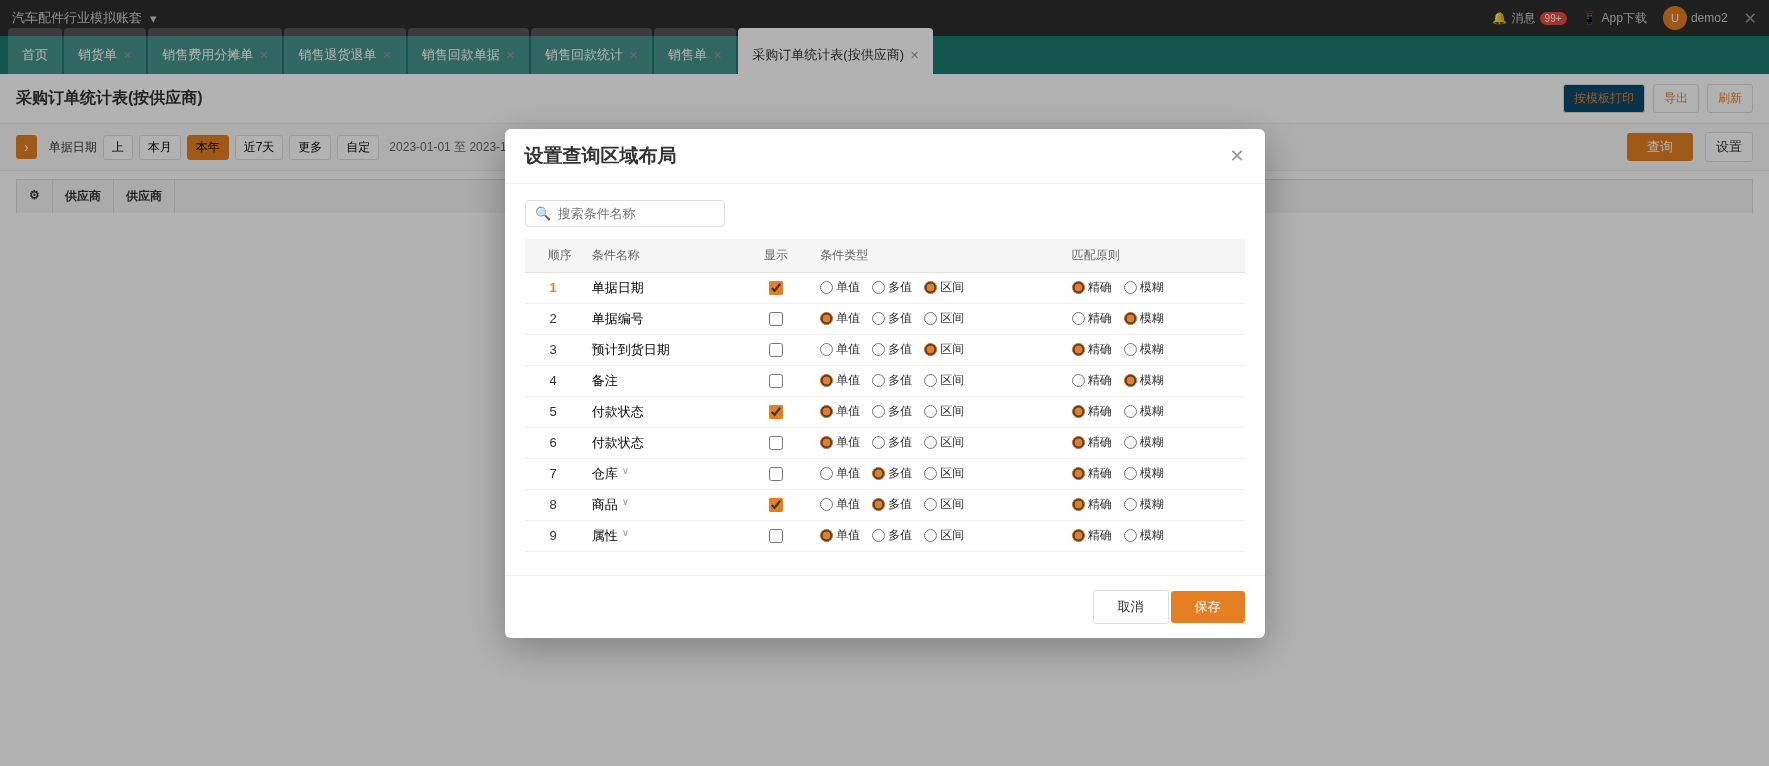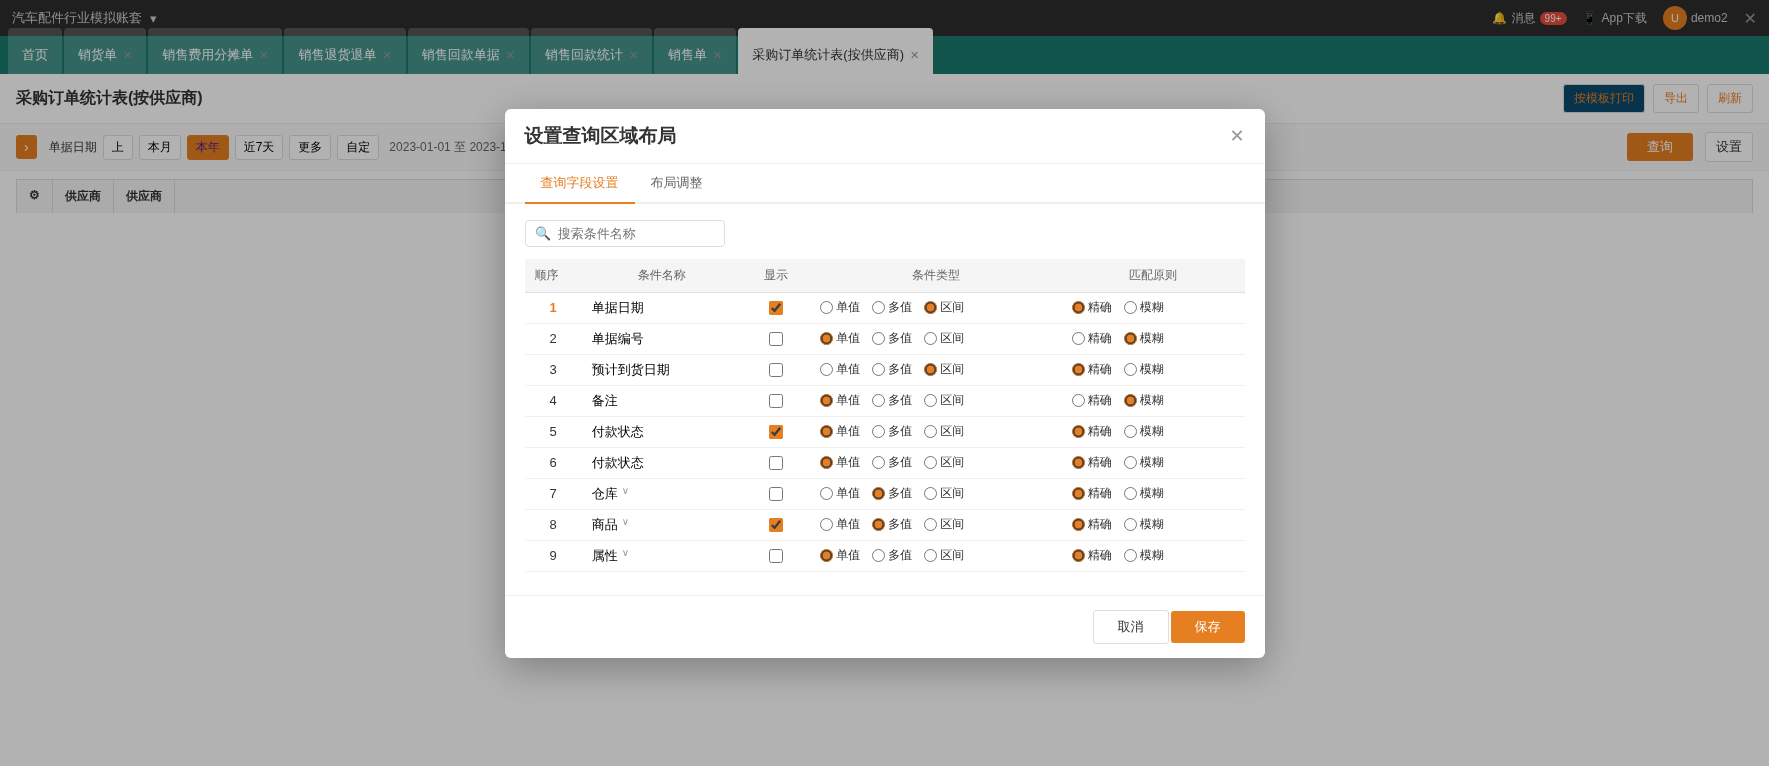--- a/index.html
+++ b/index.html
@@ -69,21 +69,21 @@
       display: flex;
       align-items: center;
       padding: 8px 16px;
       gap: 12px;
       background: #fafafa;
       border-bottom: 1px solid #eee;
     }
     .filter-arrow { background: #e67e22; color: white; border: none; padding: 4px 8px; cursor: pointer; border-radius: 3px; font-size: 14px; }
     .date-filter { display: flex; align-items: center; gap: 6px; font-size: 12px; color: #333; }
     .date-btn { padding: 3px 8px; border-radius: 3px; border: 1px solid #ddd; cursor: pointer; font-size: 12px; background: white; }
-    .date-btn.active { background: #e67e22; color: #4c1d95; border-color: #e67e22; }
+    .date-btn.active { background: #e67e22; color: #000000; border-color: #e67e22; }
     .btn-query { background: #e67e22; color: white; border: none; padding: 5px 20px; border-radius: 3px; font-size: 13px; cursor: pointer; }
     .btn-settings { background: white; color: #333; border: 1px solid #ddd; padding: 5px 10px; border-radius: 3px; font-size: 13px; cursor: pointer; }
 
     
     .table-area { padding: 8px 16px; }
     .table-header-row {
       display: flex;
       background: #f5f5f5;
       border: 1px solid #ddd;
       border-bottom: none;
@@ -148,21 +148,21 @@
     }
     .search-bar input {
       border: none; outline: none; font-size: 13px; color: #666; width: 160px;
     }
 
     
     .conditions-table { width: 100%; border-collapse: collapse; }
     .conditions-table th {
       background: #f5f5f5;
       padding: 8px 10px;
-      text-align: center;
+      text-align: left;
       font-size: 12px;
       color: #666;
       font-weight: normal;
       border-bottom: 1px solid #e0e0e0;
     }
     .conditions-table td {
       padding: 6px 10px;
       border-bottom: 1px solid #f0f0f0;
       font-size: 13px;
       vertical-align: middle;
@@ -291,41 +291,33 @@
 </div>
 
 <div class="overlay">
   <div class="modal">
 
     <div class="modal-header">
       <span class="modal-title">设置查询区域布局</span>
       <button class="modal-close">✕</button>
     </div>
 
-    <div class="modal-tabs">
-      <div class="modal-tab active">
-        <span>查询字段设置</span>
-      </div>
-      <div class="modal-tab">
-        <span>布局调整</span>
-      </div>
-    </div>
 
     <div class="modal-body">
 
       <div class="search-bar">
         <span style="color:#999;margin-right:6px;">🔍</span>
         <input type="text" placeholder="搜索条件名称" style="border: none; outline: none; font-size: 13px; color: rgb(102, 102, 102); width: 140px;">
       </div>
 
       <div class="scroll-area">
         <table class="conditions-table">
           <thead>
             <tr>
-              <th style="width:50px;text-align:left;">顺序</th>
+              <th style="width:50px;text-align:right;">顺序</th>
               <th style="width:140px;">条件名称</th>
               <th style="width:60px;text-align:center;">显示</th>
               <th style="width:220px;">条件类型</th>
               <th style="width:160px;">匹配原则</th>
             </tr>
           </thead>
           <tbody id="conditions-tbody">
           <tr>
                 <td style="text-align: center; color: rgb(230, 126, 34); font-weight: bold;">1</td>
                 <td>单据日期</td>

